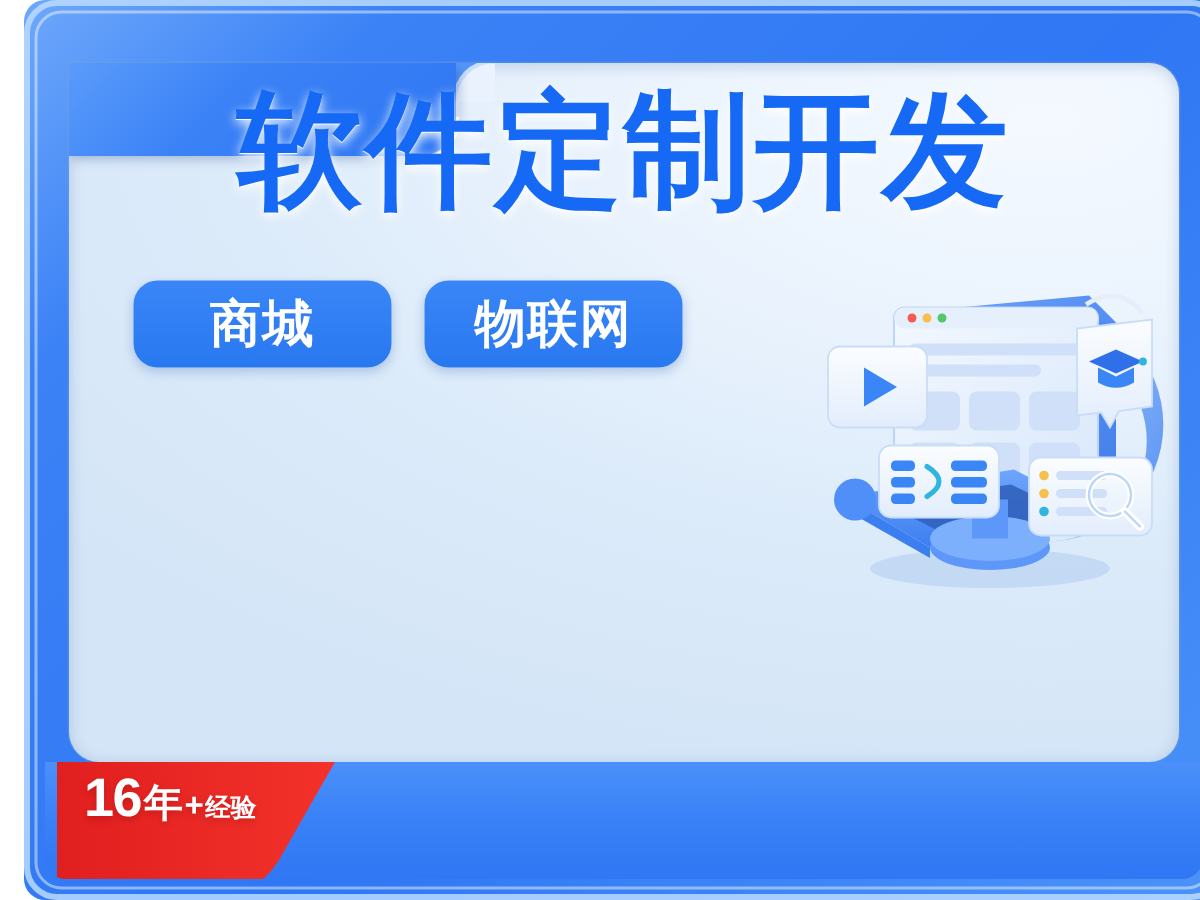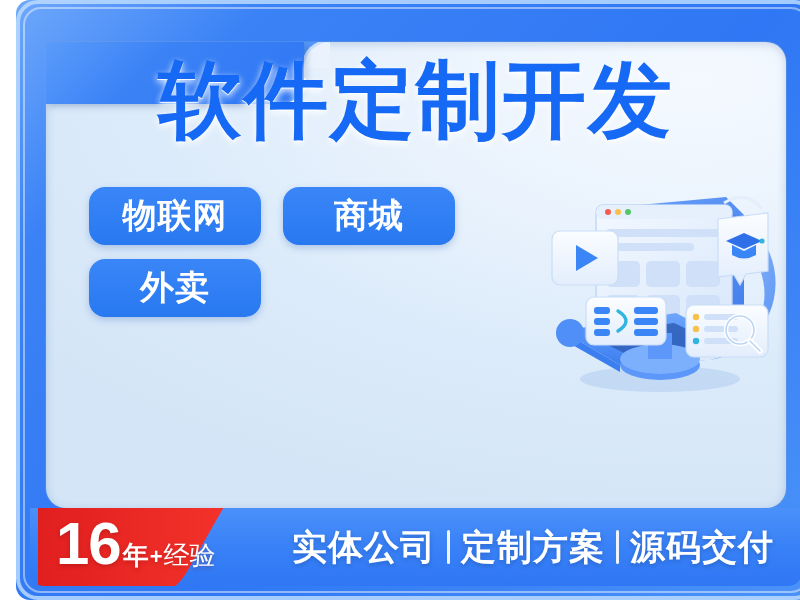--- a/index.html
+++ b/index.html
@@ -142,46 +142,43 @@
     position:absolute; left:8px; top:-22px; width:250px; height:122px;
     z-index:30;
   }
   .badge svg{ position:absolute; inset:0; width:100%; height:100%; }
   .badge-label{
     position:absolute; left:18px; top:28px;
     display:flex; align-items:baseline;
     color:#ffffff; white-space:nowrap;
     text-shadow:0 2px 4px rgba(120,10,10,.30);
   }
-  .badge-num{ font-size:60px; font-weight:bold; line-height:1; letter-spacing:-1px; }
+  .badge-num{ font-size:36px; font-weight:bold; line-height:1; letter-spacing:-1px; }
   .badge-unit{ font-size:26px; font-weight:bold; margin-left:2px; }
   .badge-plus{ font-size:22px; font-weight:bold; margin:0 1px; }
-  .badge-exp{ font-size:26px; font-weight:normal; }
+  .badge-exp{ font-size:17px; font-weight:bold; }
 </style>
 </head>
 <body>
 
 <div class="banner">
 
   <div class="panel">
     <div class="notch"></div>
     <div class="notch-join"></div>
   </div>
 
   <div class="headline">软件定制开发</div>
 
   <div class="tags">
     <div class="pill">
-      <span>物联网</span>
-    </div>
-    <div class="pill">
       <span>商城</span>
     </div>
     <div class="pill">
-      <span>外卖</span>
+      <span>物联网</span>
     </div>
   </div>
 
   <div class="illus">
     <svg viewBox="0 0 250 230" xmlns="http://www.w3.org/2000/svg">
       <defs>
         <linearGradient id="gScreen" x1="0" y1="0" x2="1" y2="1">
           <stop offset="0" stop-color="#f3f8ff"></stop>
           <stop offset="1" stop-color="#d9e8fb"></stop>
         </linearGradient>
@@ -302,22 +299,15 @@
         <path d="M0 0 L198 0 Q168 52 150 84 Q136 110 96 122 L0 122 Z" fill="url(#gRed)"></path>
       </svg>
       <div class="badge-label">
         <span class="badge-num">16</span>
         <span class="badge-unit">年</span>
         <span class="badge-plus">+</span>
         <span class="badge-exp">经验</span>
       </div>
     </div>
 
-    <div class="botbar-text">
-      <span>实体公司</span>
-      <span class="sep"></span>
-      <span>定制方案</span>
-      <span class="sep"></span>
-      <span>源码交付</span>
-    </div>
   </div>
 
 </div>
 
 </body></html>

